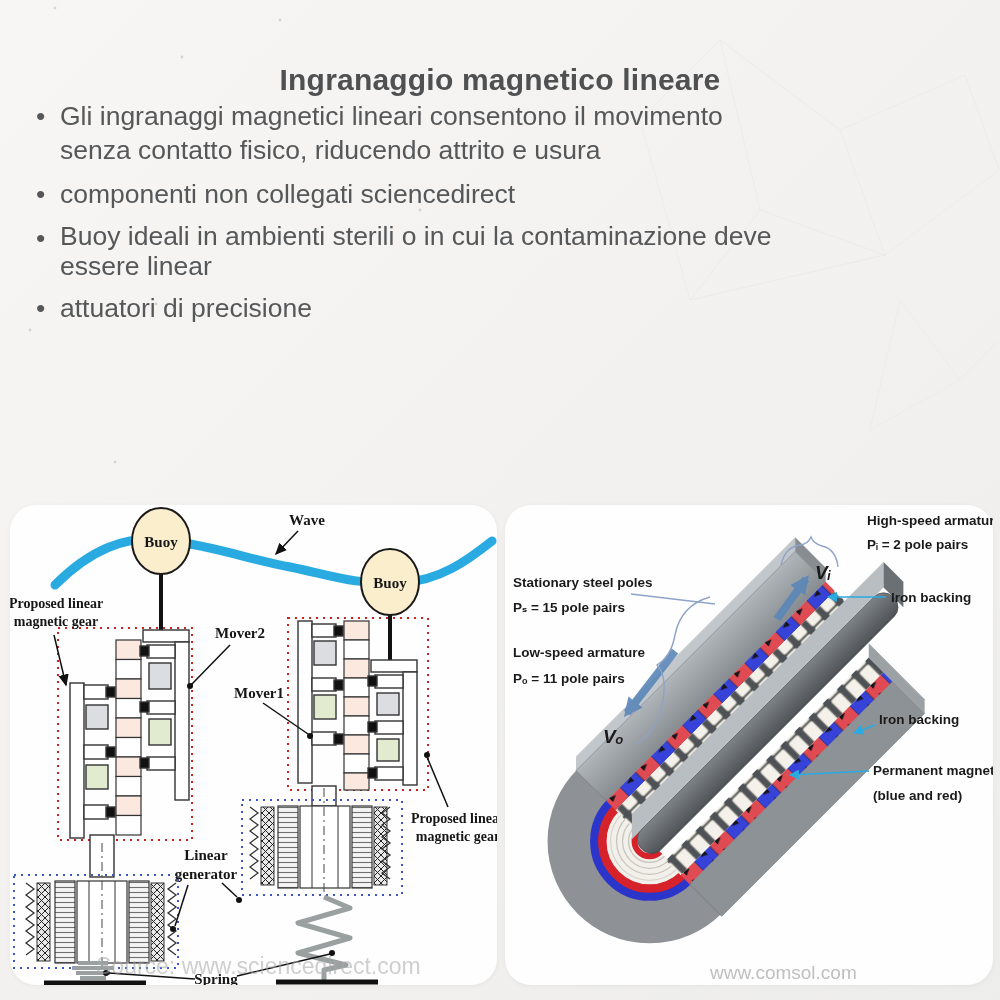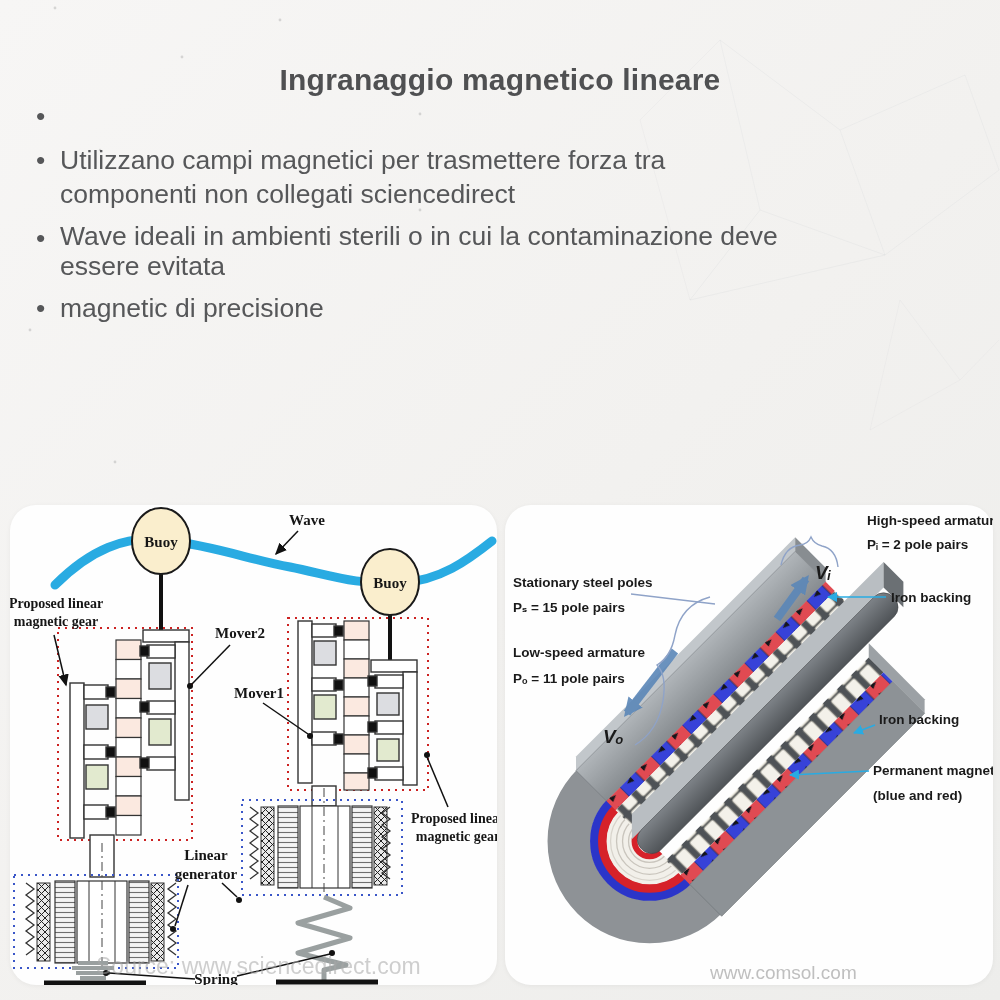--- a/index.html
+++ b/index.html
@@ -44,39 +44,42 @@
       <circle cx="280" cy="20" r="1.4"></circle>
       <circle cx="100" cy="150" r="1.2"></circle>
   </g>
 </svg>
 
 <div class="title">Ingranaggio magnetico lineare</div>
 
 <div class="bullets">
   <div class="bullet">
     <div class="dot">•</div>
+    <div class="lines">
+      <div>Gli ingranaggi magnetici lineari consentono il movimento</div>
+      <div>senza contatto fisico, riducendo attrito e usura</div>
+    </div>
   </div>
   <div class="bullet">
     <div class="dot">•</div>
     <div class="lines">
-      <div>Utilizzano campi magnetici per trasmettere forza tra</div>
       <div>componenti non collegati sciencedirect</div>
     </div>
   </div>
   <div class="bullet tight">
     <div class="dot">•</div>
     <div class="lines">
-      <div>Wave ideali in ambienti sterili o in cui la contaminazione deve</div>
-      <div>essere evitata</div>
+      <div>Buoy ideali in ambienti sterili o in cui la contaminazione deve</div>
+      <div>essere linear</div>
     </div>
   </div>
   <div class="bullet">
     <div class="dot">•</div>
     <div class="lines">
-      <div>magnetic di precisione</div>
+      <div>attuatori di precisione</div>
     </div>
   </div>
 </div>
 
 <div class="panel left">
 <svg viewBox="0 0 487 480">
   <defs>
     <marker id="ahB" markerWidth="9" markerHeight="8" refX="7" refY="3.5" orient="auto">
       <path d="M0,0 L8,3.5 L0,7 Z" fill="#111"></path>
     </marker>

